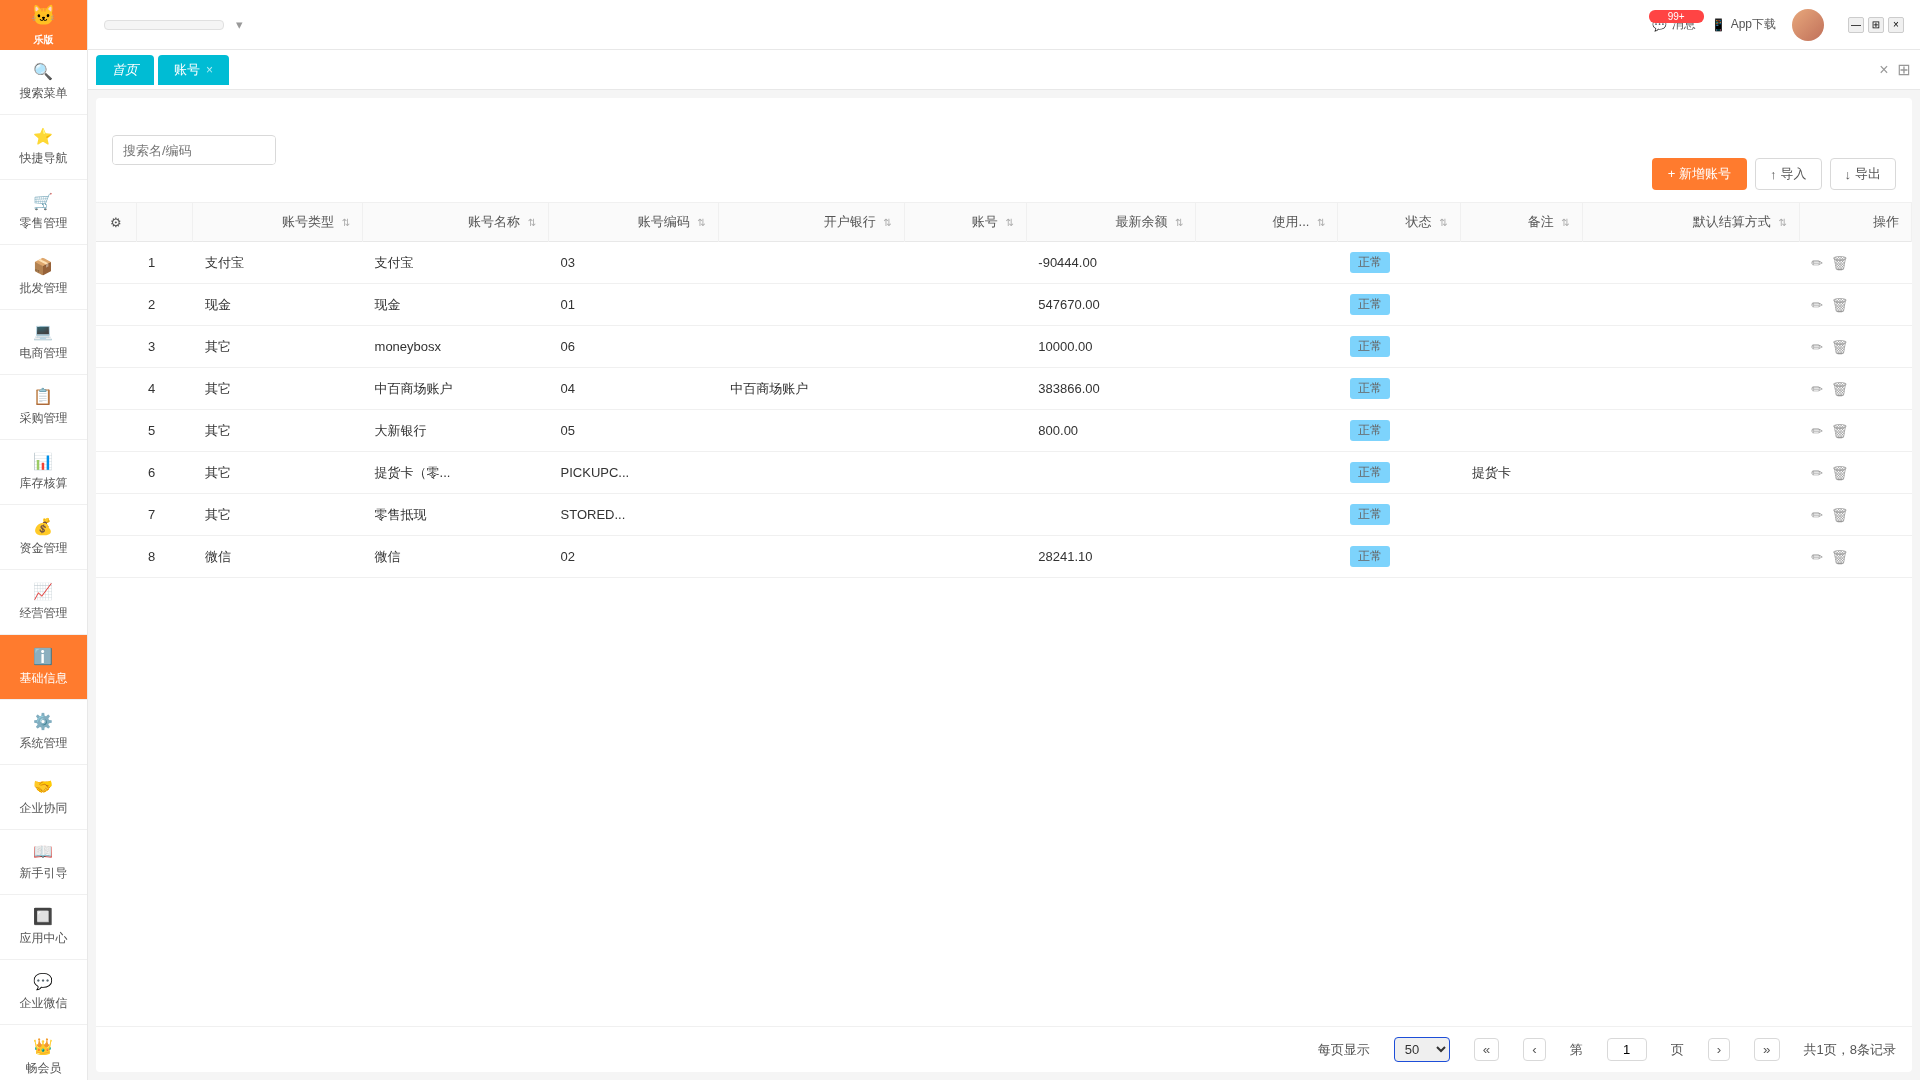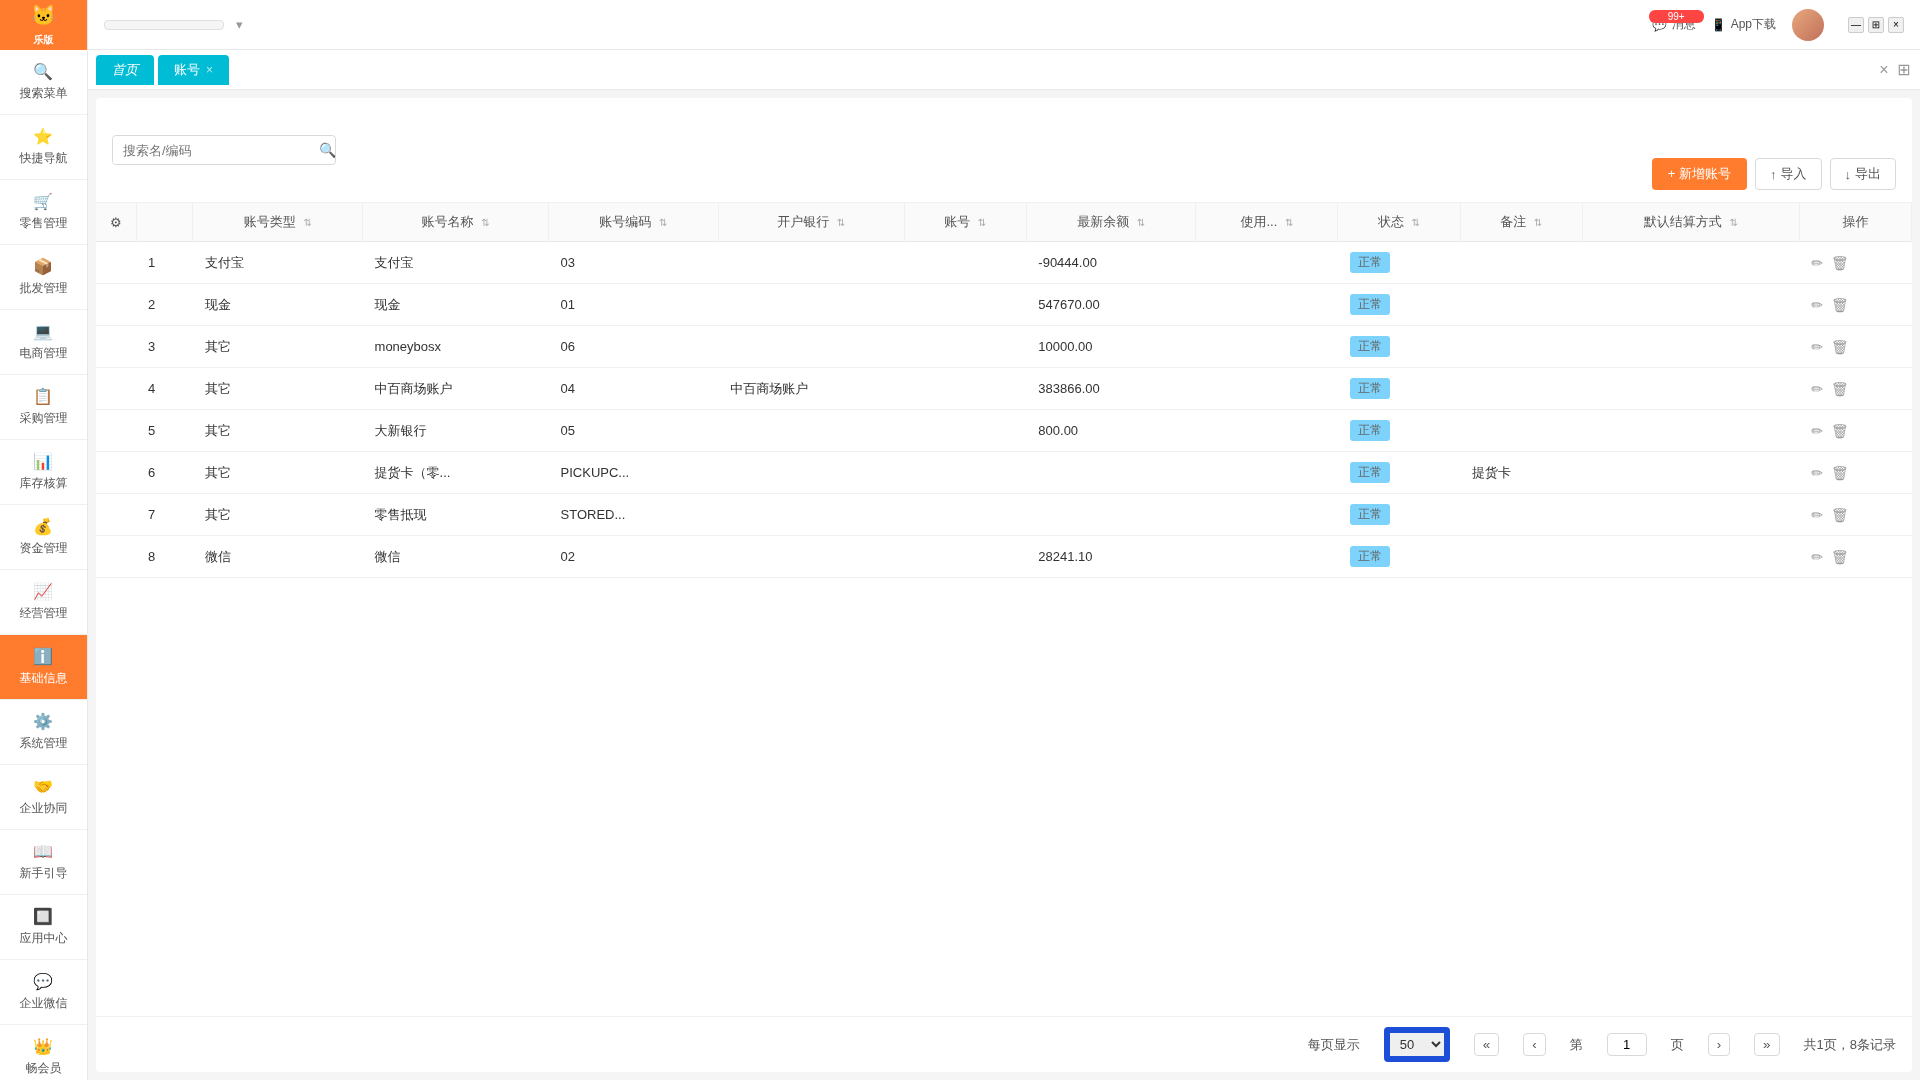--- a/index.html
+++ b/index.html
@@ -184,21 +184,21 @@
       justify-content: space-between;
       border-bottom: 1px solid #f0f0f0;
       flex-shrink: 0;
     }
     .search-input-wrapper {
       display: flex;
       align-items: center;
       border: 1px solid #d9d9d9;
       border-radius: 4px;
       overflow: hidden;
-      width: 224px;
+      width: 164px;
     }
     .search-input-wrapper input {
       border: none;
       outline: none;
       padding: 6px 10px;
       font-size: 13px;
       flex: 1;
       color: #999;
     }
     .search-btn {
@@ -250,21 +250,21 @@
       width: 100%;
       border-collapse: collapse;
       font-size: 13px;
     }
     thead tr {
       background: #fafafa;
       border-bottom: 1px solid #e8e8e8;
     }
     thead th {
       padding: 10px 12px;
-      text-align: center;
+      text-align: right;
       color: #555;
       font-weight: 500;
       white-space: nowrap;
       border-right: 1px solid #f0f0f0;
     }
     thead th:first-child { width: 40px; text-align: center; }
     thead th .sort-icon { color: #aaa; font-size: 10px; margin-left: 4px; }
     tbody tr {
       border-bottom: 1px solid #f0f0f0;
     }
@@ -298,21 +298,21 @@
       display: flex;
       align-items: center;
       justify-content: flex-end;
       gap: 24px;
       border-top: 1px solid #f0f0f0;
       flex-shrink: 0;
       font-size: 13px;
       color: #555;
     }
     .page-size-select {
-      border: 6px solid #1d4ed8;
+      border: 1px solid #1d4ed8;
       border-radius: 4px;
       padding: 3px 6px;
       font-size: 13px;
       color: #333;
     }
     .page-btn {
       border: 1px solid #d9d9d9;
       background: white;
       border-radius: 4px;
       padding: 3px 8px;

